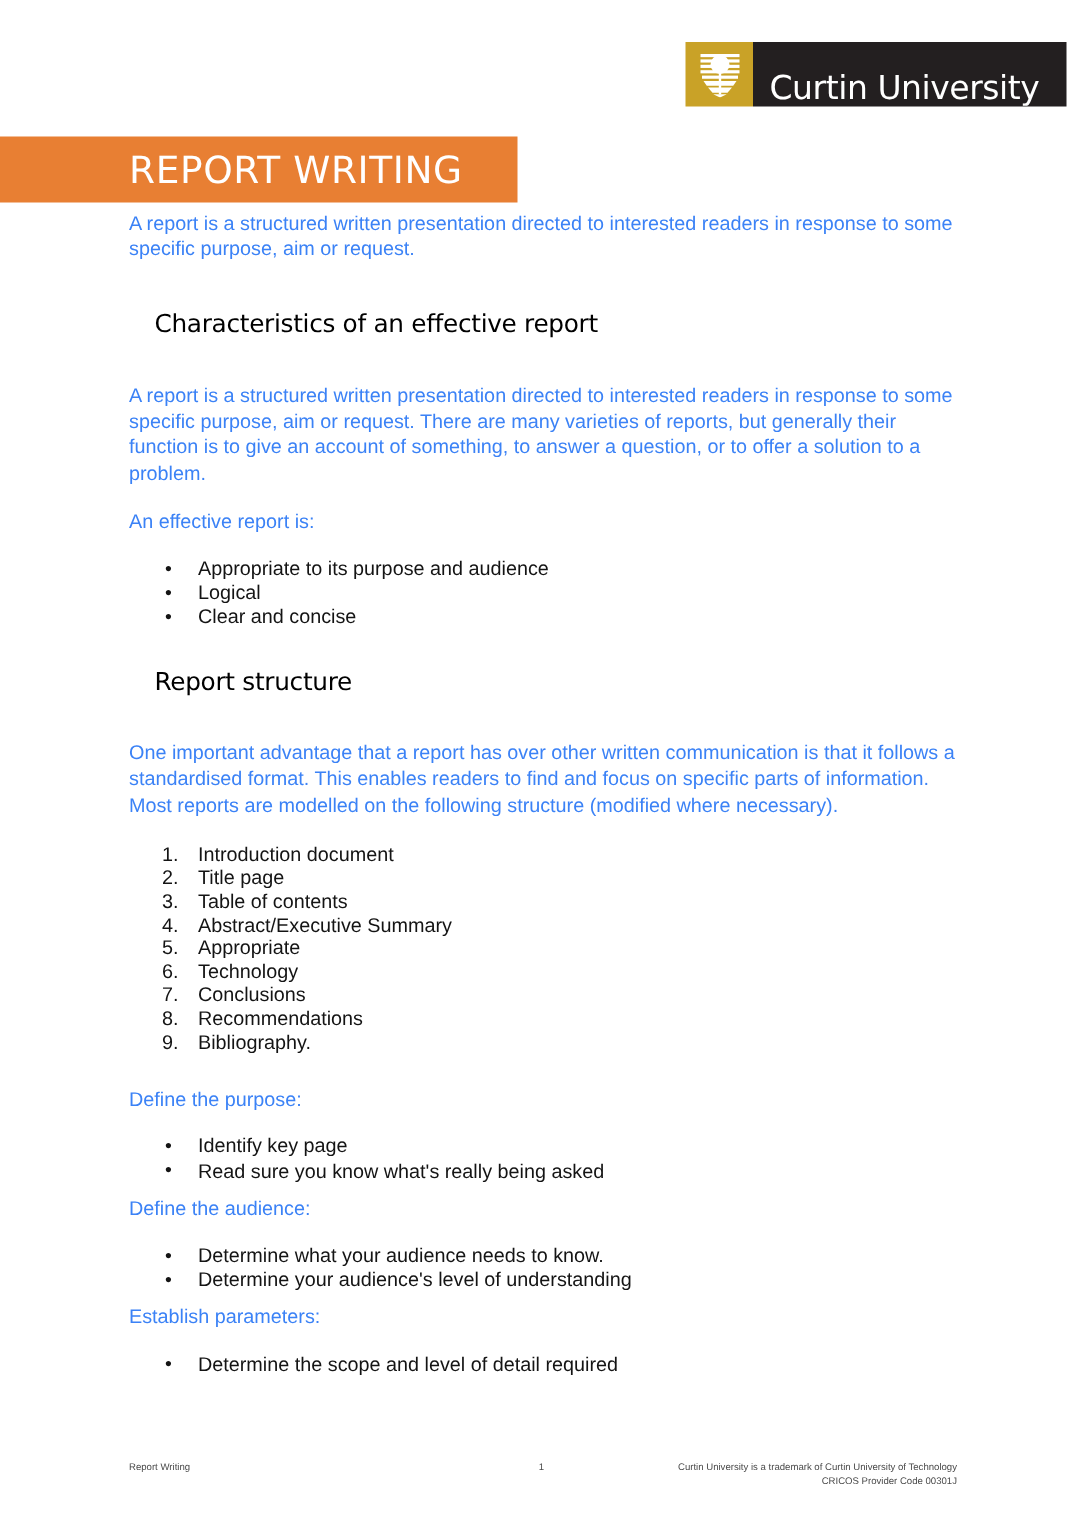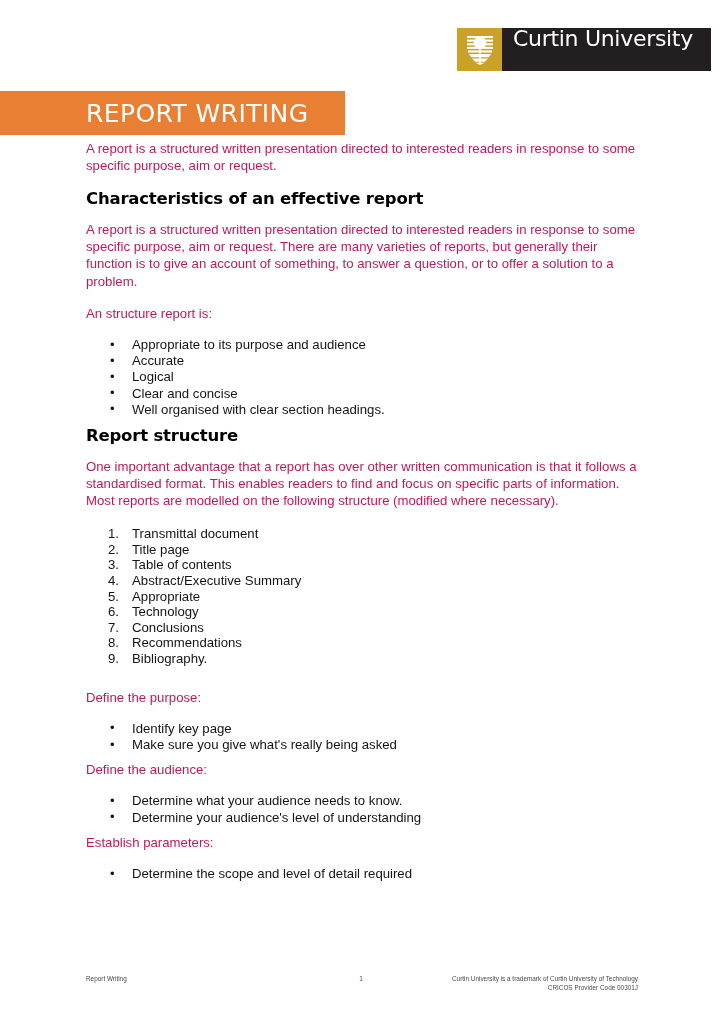--- a/index.html
+++ b/index.html
@@ -30,21 +30,21 @@
     background: #C9A227;
     display: flex;
     align-items: center;
     justify-content: center;
   }
   .brand-mark svg { display: block; }
   .brand-name {
     width: 209px;
     background: #231F20;
     display: flex;
-    align-items: flex-start;
+    align-items: flex-end;
     padding-left: 11px;
     box-sizing: border-box;
   }
   .brand-name span {
     color: #ffffff;
     font-family: "DejaVu Sans", sans-serif;
     font-size: 22px;
     font-weight: 400;
     letter-spacing: -0.3px;
     line-height: 1;
@@ -75,33 +75,33 @@
   .content {
     position: absolute;
     top: 140px;
     left: 86px;
     width: 552px;
   }
 
   h2.section-heading {
     font-family: "DejaVu Sans", sans-serif;
     font-size: 16.5px;
-    font-weight: bold;
+    font-weight: normal;
     letter-spacing: -0.2px;
-    margin: 0;
+    margin: 17px;
     padding: 0;
     line-height: 1.25;
   }
 
   p.body-text {
     font-size: 13.2px;
     line-height: 17.2px;
     margin: 0;
     padding: 0;
-    color: #be185d;
+    color: #3b82f6;
   }
 
   .gap-sm  { height: 11px; }
   .gap-md  { height: 15px; }
   .gap-lg  { height: 17px; }
   .gap-xs  { height: 8px; }
 
   
   ul.bullets {
     list-style: none;
@@ -196,56 +196,54 @@
 <div class="content">
 
   <p class="body-text">A report is a structured written presentation directed to interested readers in response to some specific purpose, aim or request.</p>
 
   <div class="gap-md"></div>
 
   <h2 class="section-heading">Characteristics of an effective report</h2>
   <div class="gap-sm"></div>
   <p class="body-text">A report is a structured written presentation directed to interested readers in response to some specific purpose, aim or request. There are many varieties of reports, but generally their function is to give an account of something, to answer a question, or to offer a solution to a problem.</p>
   <div class="gap-md"></div>
-  <p class="body-text">An structure report is:</p>
+  <p class="body-text">An effective report is:</p>
   <div class="gap-md"></div>
   <ul class="bullets">
     <li>Appropriate to its purpose and audience</li>
-    <li>Accurate</li>
     <li>Logical</li>
     <li>Clear and concise</li>
-    <li>Well organised with clear section headings.</li>
   </ul>
 
   <div class="gap-xs"></div>
 
   <h2 class="section-heading">Report structure</h2>
   <div class="gap-sm"></div>
   <p class="body-text">One important advantage that a report has over other written communication is that it follows a standardised format. This enables readers to find and focus on specific parts of information. Most reports are modelled on the following structure (modified where necessary).</p>
   <div class="gap-lg"></div>
   <ol class="numbers">
-    <li>Transmittal document</li>
+    <li>Introduction document</li>
     <li>Title page</li>
     <li>Table of contents</li>
     <li>Abstract/Executive Summary</li>
     <li>Appropriate</li>
     <li>Technology</li>
     <li>Conclusions</li>
     <li>Recommendations</li>
     <li>Bibliography.</li>
   </ol>
 
   <div class="gap-sm"></div>
 
   <div class="gap-sm"></div>
   <p class="body-text">Define the purpose:</p>
   <div class="gap-md"></div>
   <ul class="bullets">
     <li>Identify key page</li>
-    <li>Make sure you give what's really being asked</li>
+    <li>Read sure you know what's really being asked</li>
   </ul>
   <div class="gap-xs"></div>
   <p class="body-text">Define the audience:</p>
   <div class="gap-md"></div>
   <ul class="bullets">
     <li>Determine what your audience needs to know.</li>
     <li>Determine your audience's level of understanding</li>
   </ul>
   <div class="gap-xs"></div>
   <p class="body-text">Establish parameters:</p>

